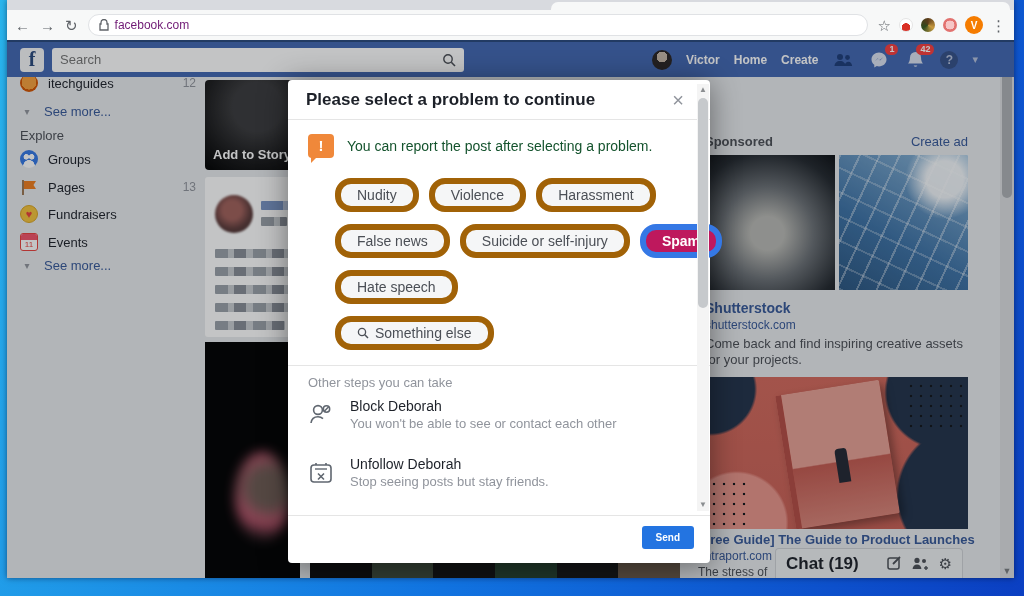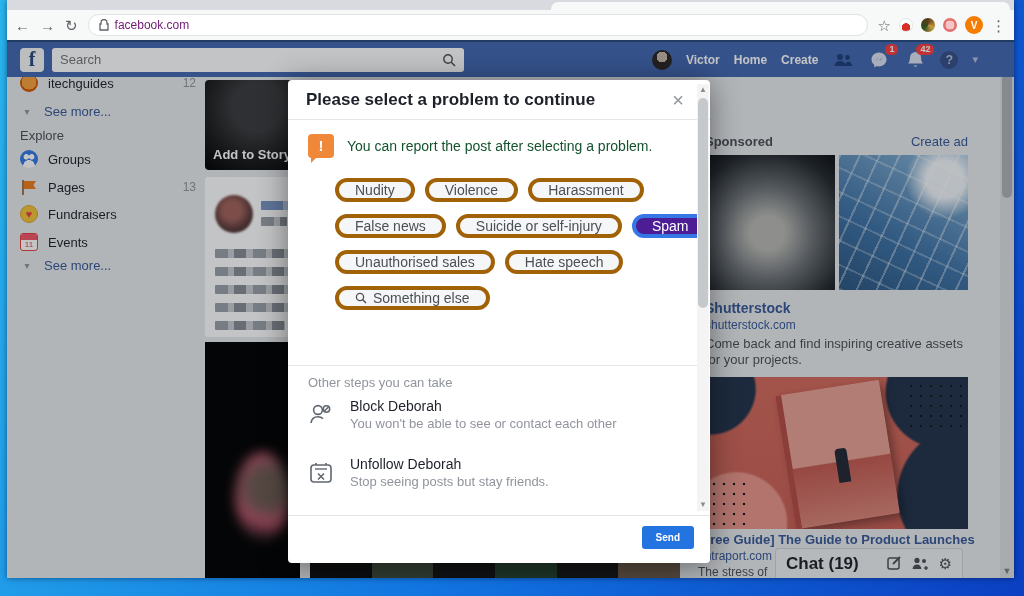--- a/index.html
+++ b/index.html
@@ -99,22 +99,22 @@
   #modal { position:absolute; left:281px; top:40px; width:422px; height:483px; background:#fff; border-radius:4px; box-shadow:0 3px 30px rgba(0,0,0,.45); z-index:20; font-size:14px; }
   #modal-header { height:40px; border-bottom:1px solid #e5e5e5; display:flex; align-items:center; padding:0 18px; }
   #modal-title { font-size:17px; font-weight:bold; color:#1d2129; }
   #modal-close { margin-left:auto; color:#90949c; font-size:20px; line-height:1; cursor:pointer; margin-right:8px; }
   #warn-row { position:absolute; left:20px; top:54px; display:flex; align-items:center; gap:13px; }
   #warn-ico { position:relative; width:26px; height:24px; background:#f0883a; border-radius:4px; color:#fff; font-weight:bold; font-size:15px; text-align:center; line-height:24px; }
   #warn-ico:after { content:""; position:absolute; left:3px; bottom:-5px; border:4px solid rgba(0,0,0,0); border-top-color:#f0883a; border-left-color:#f0883a; }
   #warn-text { color:#14532d; }
   #tags { position:absolute; left:47px; top:98px; width:330px; }
   .tag-row { display:flex; gap:10px; margin-bottom:12px; }
-  .pill { height:24px; line-height:28px; padding:0 16px; background:#f5f6f7; border:4px solid #a16207; border-radius:16px; color:#4b4f56; cursor:pointer; white-space:nowrap; display:flex; align-items:center; gap:6px; }
-  .pill.selected { background:#4c1d95; border-color:#3578e5; color:#fff; font-weight:normal; }
+  .pill { height:34px; line-height:28px; padding:0 16px; background:#f5f6f7; border:6px solid #a16207; border-radius:16px; color:#4b4f56; cursor:pointer; white-space:nowrap; display:flex; align-items:center; gap:6px; }
+  .pill.selected { background:#be185d; border-color:#3578e5; color:#fff; font-weight:bold; }
   #other-divider { position:absolute; left:0; right:0; top:285px; border-top:1px solid #e5e5e5; }
   #other-head { position:absolute; left:20px; top:295px; color:#90949c; font-size:13px; }
   .step { position:absolute; left:20px; display:flex; gap:16px; cursor:pointer; }
   .step .t1 { color:#1d2129; font-size:14px; }
   .step .t2 { color:#90949c; font-size:13px; margin-top:2px; }
   .step-ico { width:26px; height:26px; color:#606770; margin-top:4px; }
   #modal-footer { position:absolute; left:0; right:0; bottom:0; height:48px; border-top:1px solid #e5e5e5; }
   #send-btn { position:absolute; right:16px; top:10px; background:#2374e1; color:#fff; font-weight:bold; font-size:10px; border:none; border-radius:3px; padding:6px 14px; cursor:pointer; font-family:"Liberation Sans",sans-serif; }
   #modal-scroll { position:absolute; right:1px; top:4px; bottom:52px; width:12px; background:#f4f4f4; }
   #modal-scroll .arr { position:absolute; left:0; width:12px; height:12px; color:#8a8d90; font-size:8px; text-align:center; line-height:12px; }
@@ -349,23 +349,20 @@
             </span>
           <span class="pill">
               <span>Suicide or self-injury</span>
             </span>
           <span class="pill selected">
               <span>Spam</span>
             </span>
         </div>
         <div class="tag-row">
           <span class="pill">
-              <span>Unauthorised sales</span>
-            </span>
-          <span class="pill">
               <span>Hate speech</span>
             </span>
         </div>
         <div class="tag-row">
           <span class="pill">
             <span>
                 <svg width="12" height="12" viewBox="0 0 12 12">
                   <circle cx="5" cy="5" r="3.6" fill="none" stroke="#4b4f56" stroke-width="1.3"></circle>
                   <line x1="7.8" y1="7.8" x2="11" y2="11" stroke="#4b4f56" stroke-width="1.5"></line>
                 </svg>

